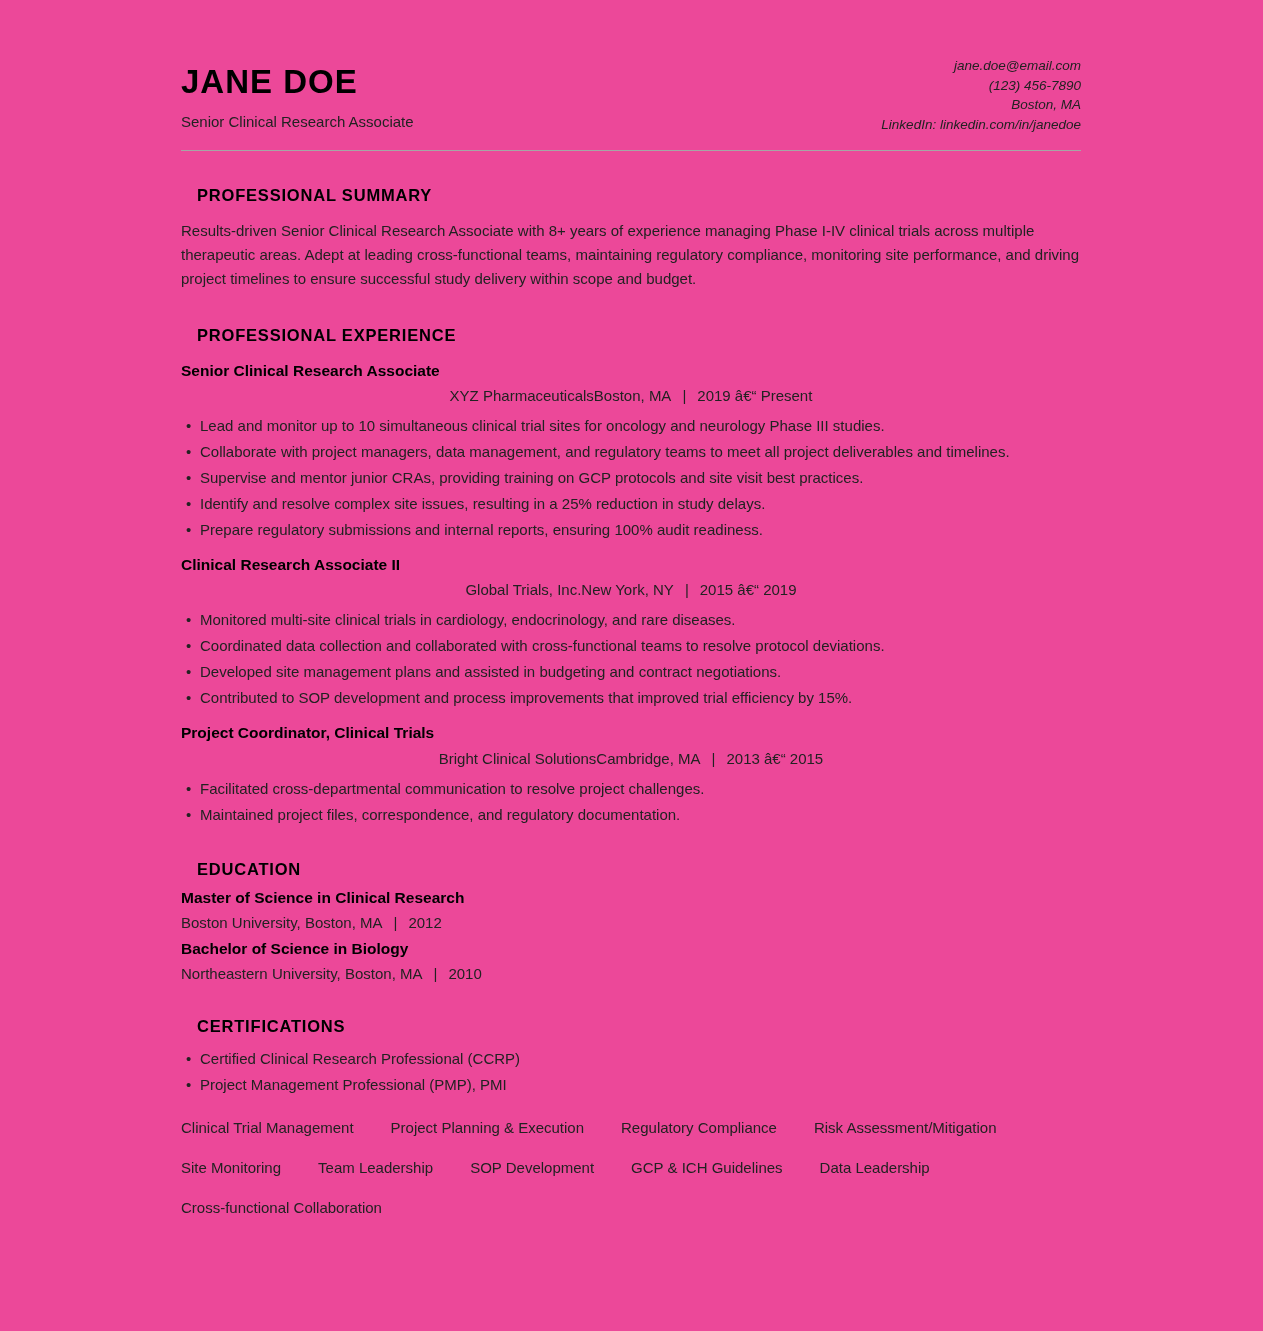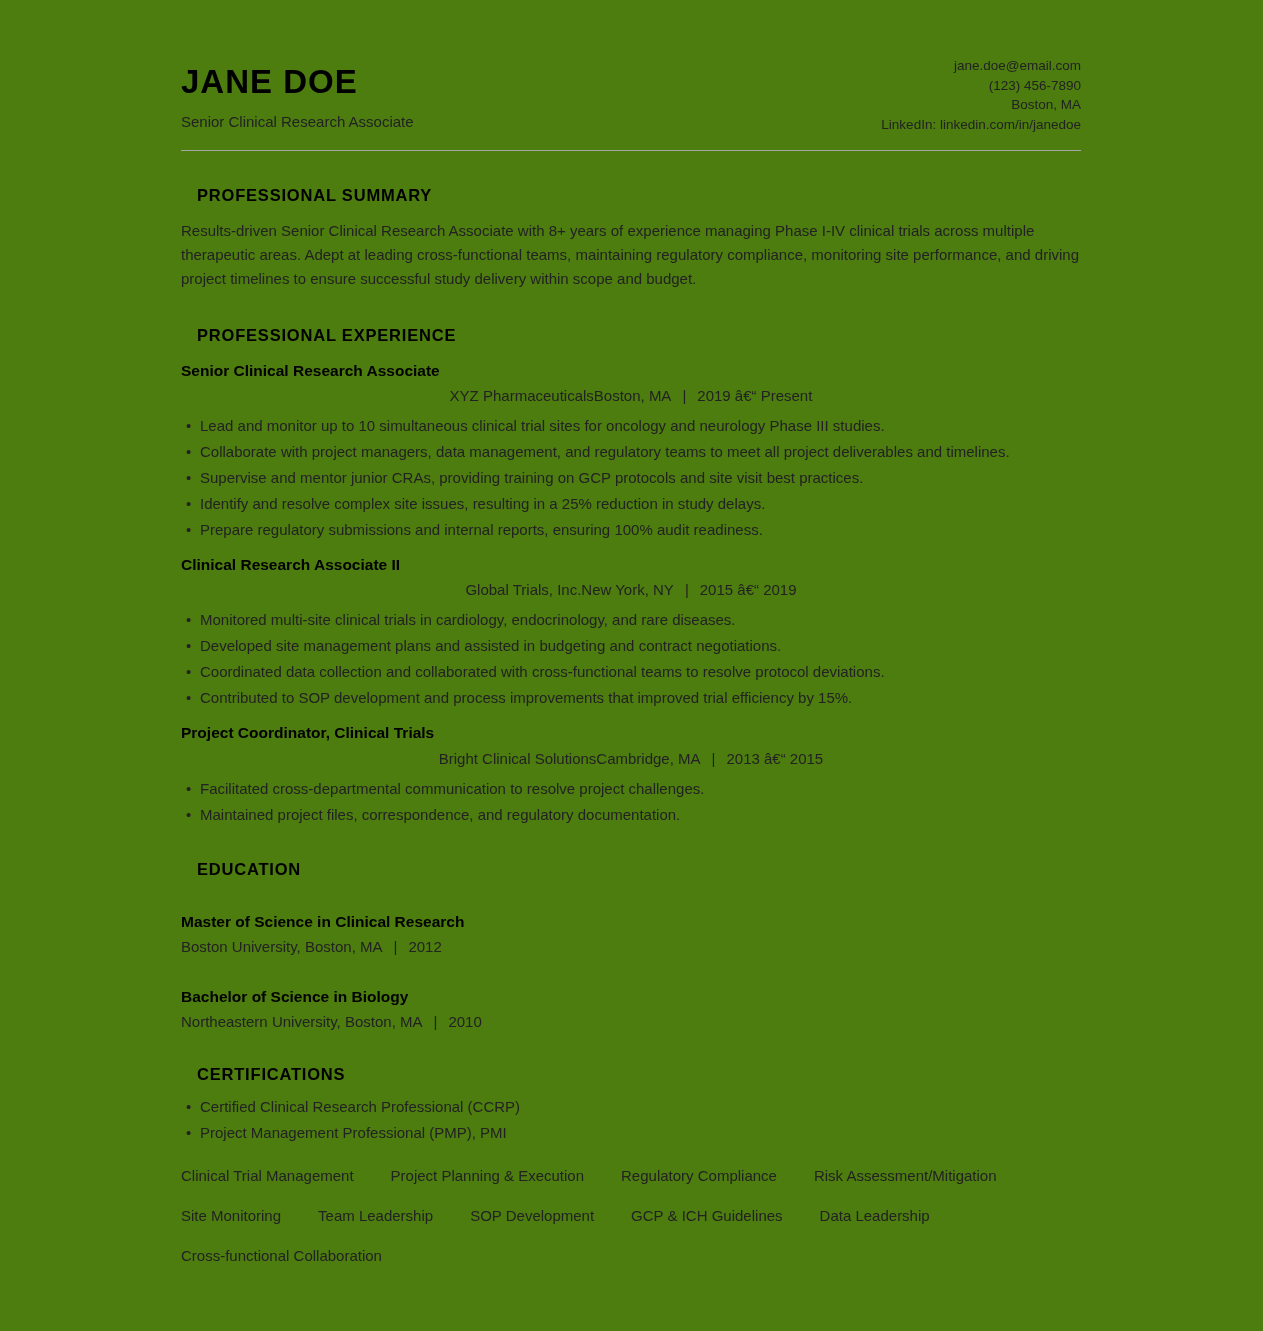--- a/index.html
+++ b/index.html
@@ -12,21 +12,21 @@
     height: 1331px;
     font-family: "Liberation Sans", "DejaVu Sans", sans-serif;
     color: #222222;
     box-sizing: border-box;
   }
   .page {
     box-sizing: border-box;
     width: 1263px;
     height: 1331px;
     padding: 54px 182px 40px 181px;
-    background: #4d7c0f;
+    background: #ec4899;
     overflow: hidden;
   }
   
   .header-row {
     display: flex;
     justify-content: space-between;
     align-items: flex-start;
   }
   h1.name {
     margin: 10px 0 0 0;
@@ -40,20 +40,21 @@
     margin-top: 13px;
     font-size: 15px;
     color: #222222;
   }
   .contact {
     text-align: right;
     font-size: 13.5px;
     line-height: 19.5px;
     color: #222222;
     padding-top: 2px;
+    font-style: italic;
   }
   hr.rule {
     border: none;
     border-top: 1px solid #a6a6a6;
     margin: 16px 0 0 0;
   }
   
   h2.section-heading {
     margin: 35px 0 0 16px;
     font-size: 16.5px;
@@ -104,21 +105,21 @@
     color: #222222;
   }
   ul.bullets li::before {
     content: "\2022";
     position: absolute;
     left: 5px;
     top: 0;
   }
   
   .degree {
-    margin-top: 32px;
+    margin-top: 8px;
   }
   .degree-title {
     font-size: 15.5px;
     font-weight: bold;
     color: #000000;
     line-height: 1.25;
   }
   .school-row {
     margin-top: 7px;
     font-size: 15px;
@@ -183,22 +184,22 @@
     <div class="job">
       <h3 class="job-title">Clinical Research Associate II</h3>
       <div class="company-row">
         <span>Global Trials, Inc.</span>
         <span>
           <span>New York, NY</span><span class="pipe">|</span><span>2015 â€“ 2019</span>
         </span>
       </div>
       <ul class="bullets">
         <li>Monitored multi-site clinical trials in cardiology, endocrinology, and rare diseases.</li>
+        <li>Coordinated data collection and collaborated with cross-functional teams to resolve protocol deviations.</li>
         <li>Developed site management plans and assisted in budgeting and contract negotiations.</li>
-        <li>Coordinated data collection and collaborated with cross-functional teams to resolve protocol deviations.</li>
         <li>Contributed to SOP development and process improvements that improved trial efficiency by 15%.</li>
       </ul>
     </div>
 
     <div class="job">
       <h3 class="job-title">Project Coordinator, Clinical Trials</h3>
       <div class="company-row">
         <span>Bright Clinical Solutions</span>
         <span>
           <span>Cambridge, MA</span><span class="pipe">|</span><span>2013 â€“ 2015</span>

